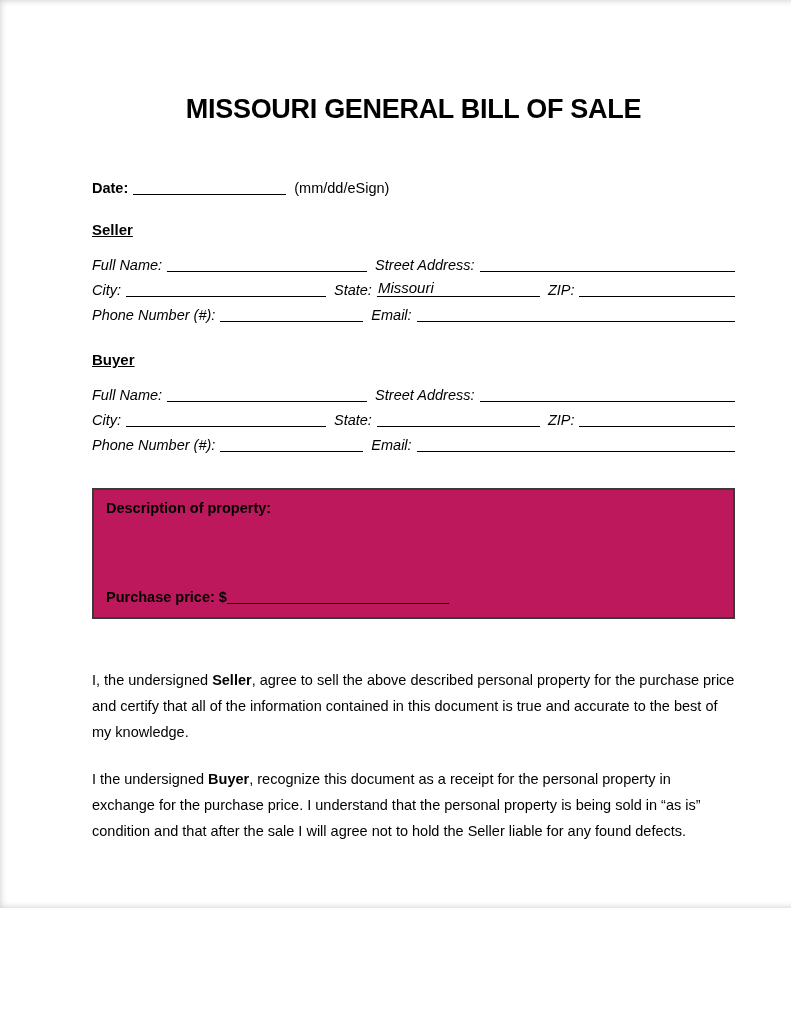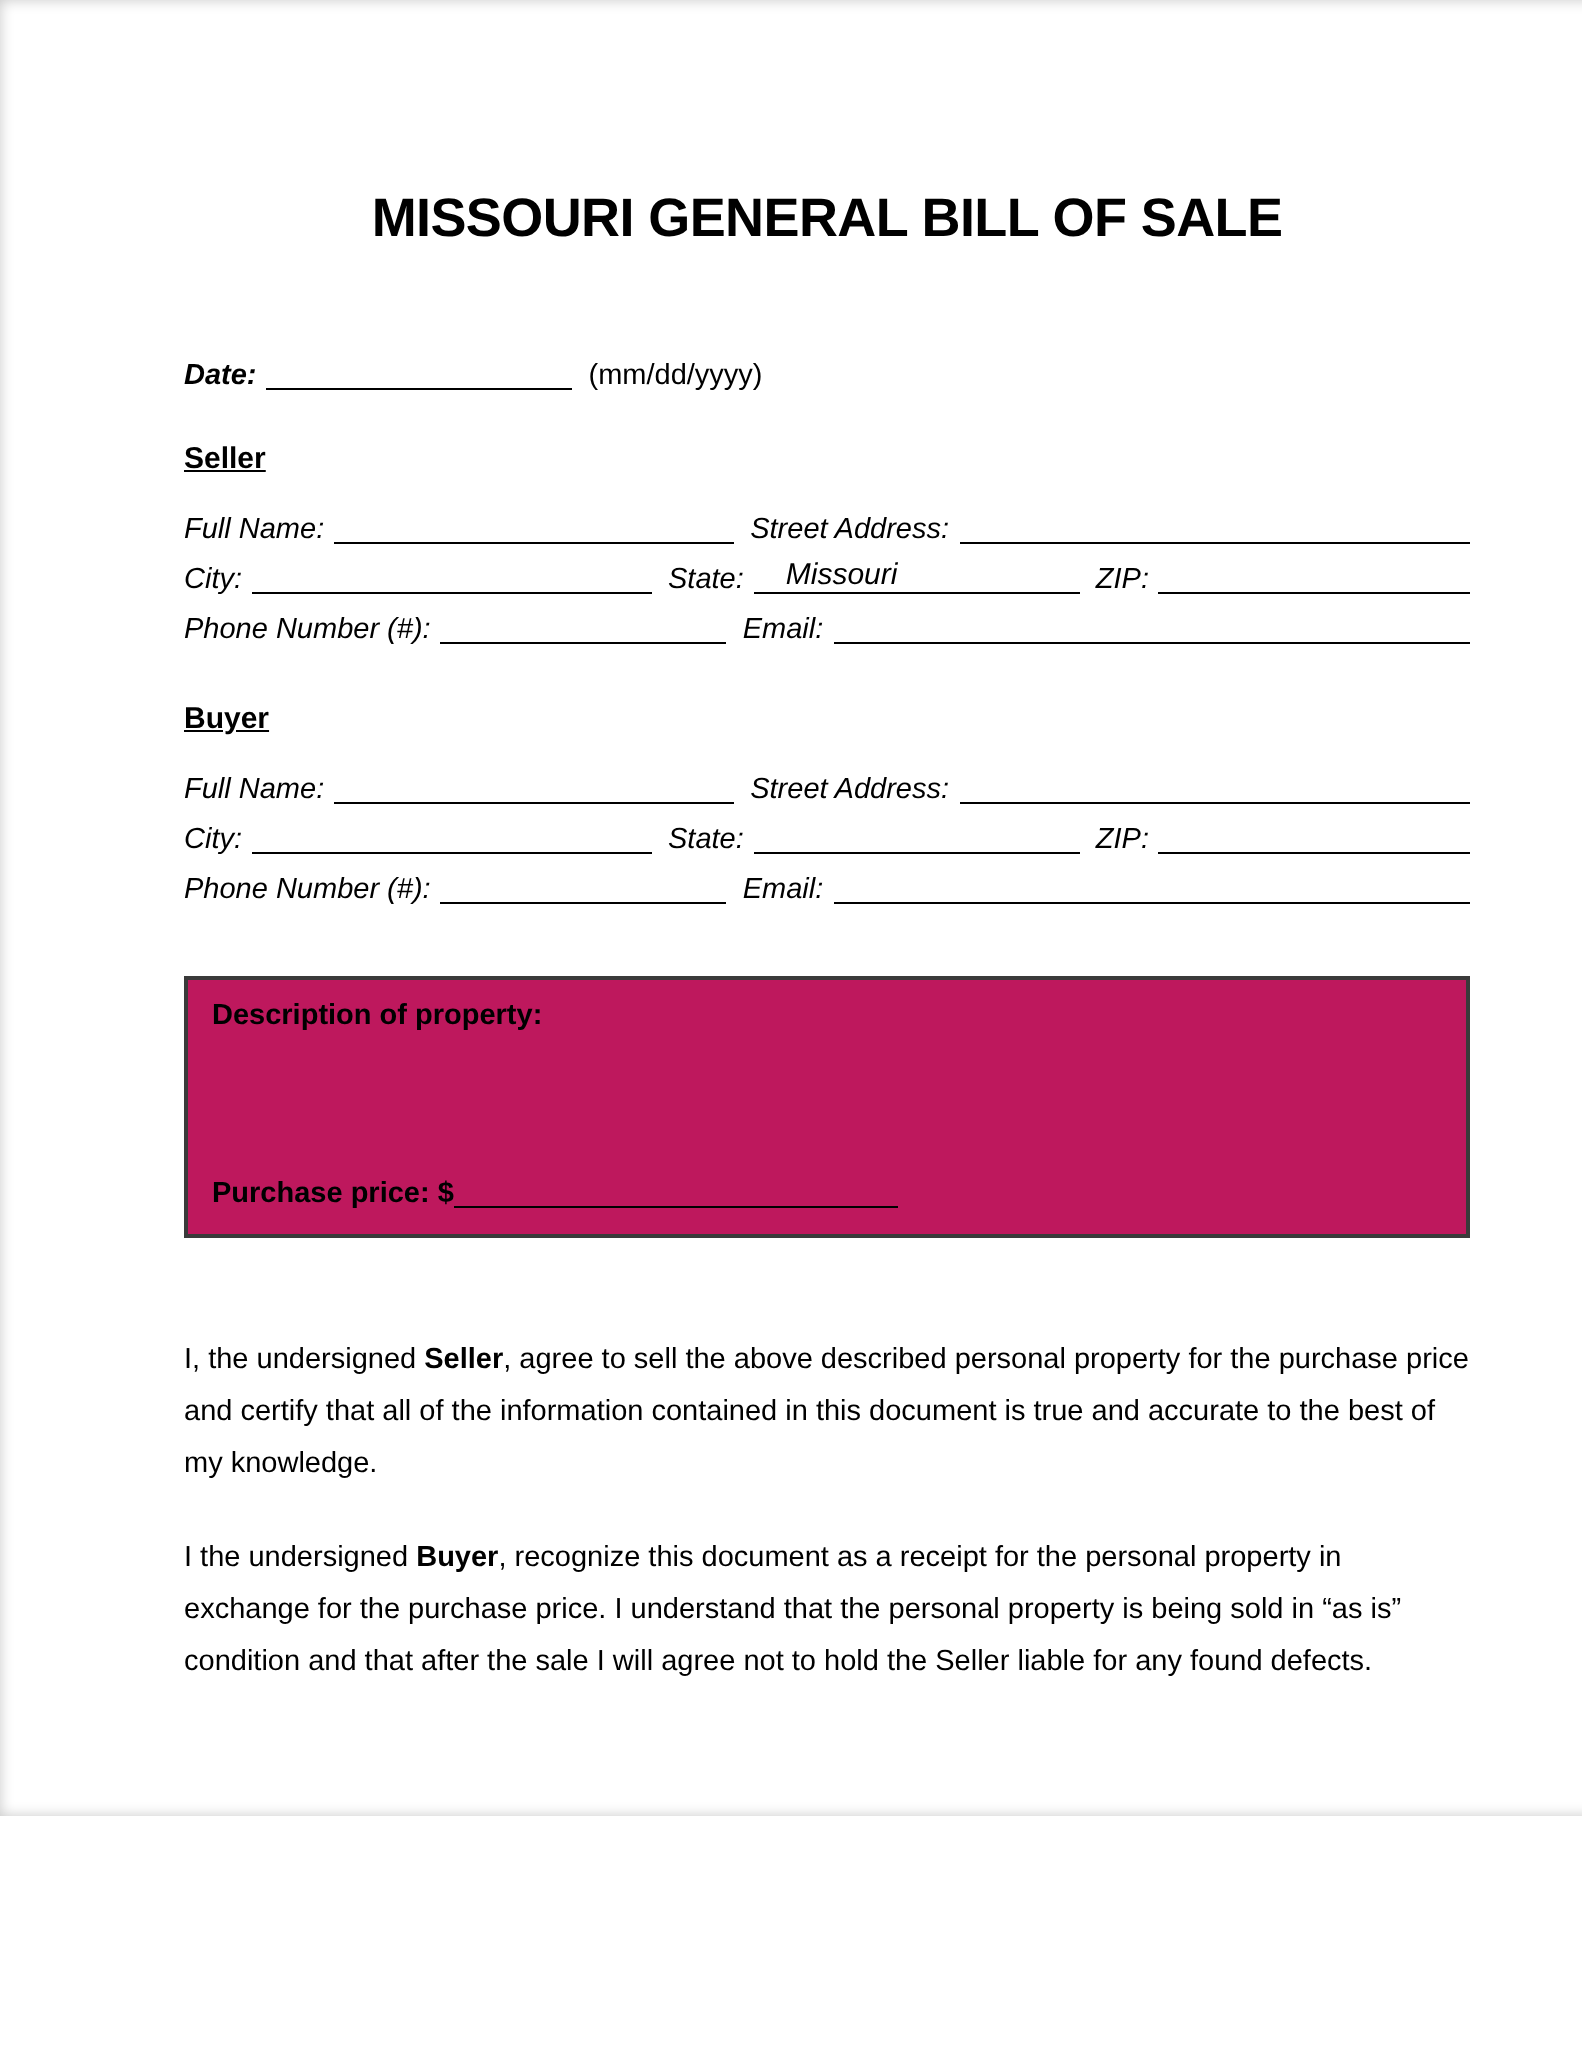--- a/index.html
+++ b/index.html
@@ -38,38 +38,38 @@
     display: flex;
     height: 25px;
     font-size: 14.5px;
     align-items: flex-end;
   }
   .frow .lbl {
     white-space: nowrap;
     padding-bottom: 2px;
     line-height: 18px;
   }
-  .frow .lbl.bold { font-weight: bold; font-style: italic; }
+  .frow .lbl.bold { font-weight: bold; }
   .frow .wline {
     border-bottom: 1.5px solid #000;
     margin-left: 5px;
     margin-bottom: 4px;
     position: relative;
     height: 14px;
   }
   .frow .gap { margin-left: 8px; }
   .w153 { width: 153px; }
   .w200 { width: 200px; }
   .w163 { width: 163px; }
   .w143 { width: 143px; }
   .w222 { width: 222px; }
   .grow { flex: 1 1 auto; }
   .fill-value {
     position: absolute;
-    left: 16px;
+    left: 1px;
     bottom: 1px;
     font-size: 15px;
     line-height: 1;
     white-space: nowrap;
   }
   .date-row { margin-top: 50px; height: 26px; }
   .date-row .hint { white-space: nowrap; padding-bottom: 2px; line-height: 18px; margin-left: 8px; }
 
   .section-heading {
     margin-top: 22px;
@@ -131,21 +131,21 @@
 <body>
 
 <div class="page">
   <div class="content">
 
     <h1 class="title">MISSOURI GENERAL BILL OF SALE</h1>
 
     <div class="frow date-row">
       <span class="lbl bold">Date:</span>
       <span class="wline w153"></span>
-      <span class="hint">(mm/dd/yyyy)</span>
+      <span class="hint">(mm/dd/eSign)</span>
     </div>
 
     <div class="section-heading">Seller</div>
     <div class="rows">
       <div class="frow">
         <span class="lbl">Full Name:</span>
         <span class="wline w200"></span>
         <span class="lbl gap">Street Address:</span>
         <span class="wline grow"></span>
       </div>

